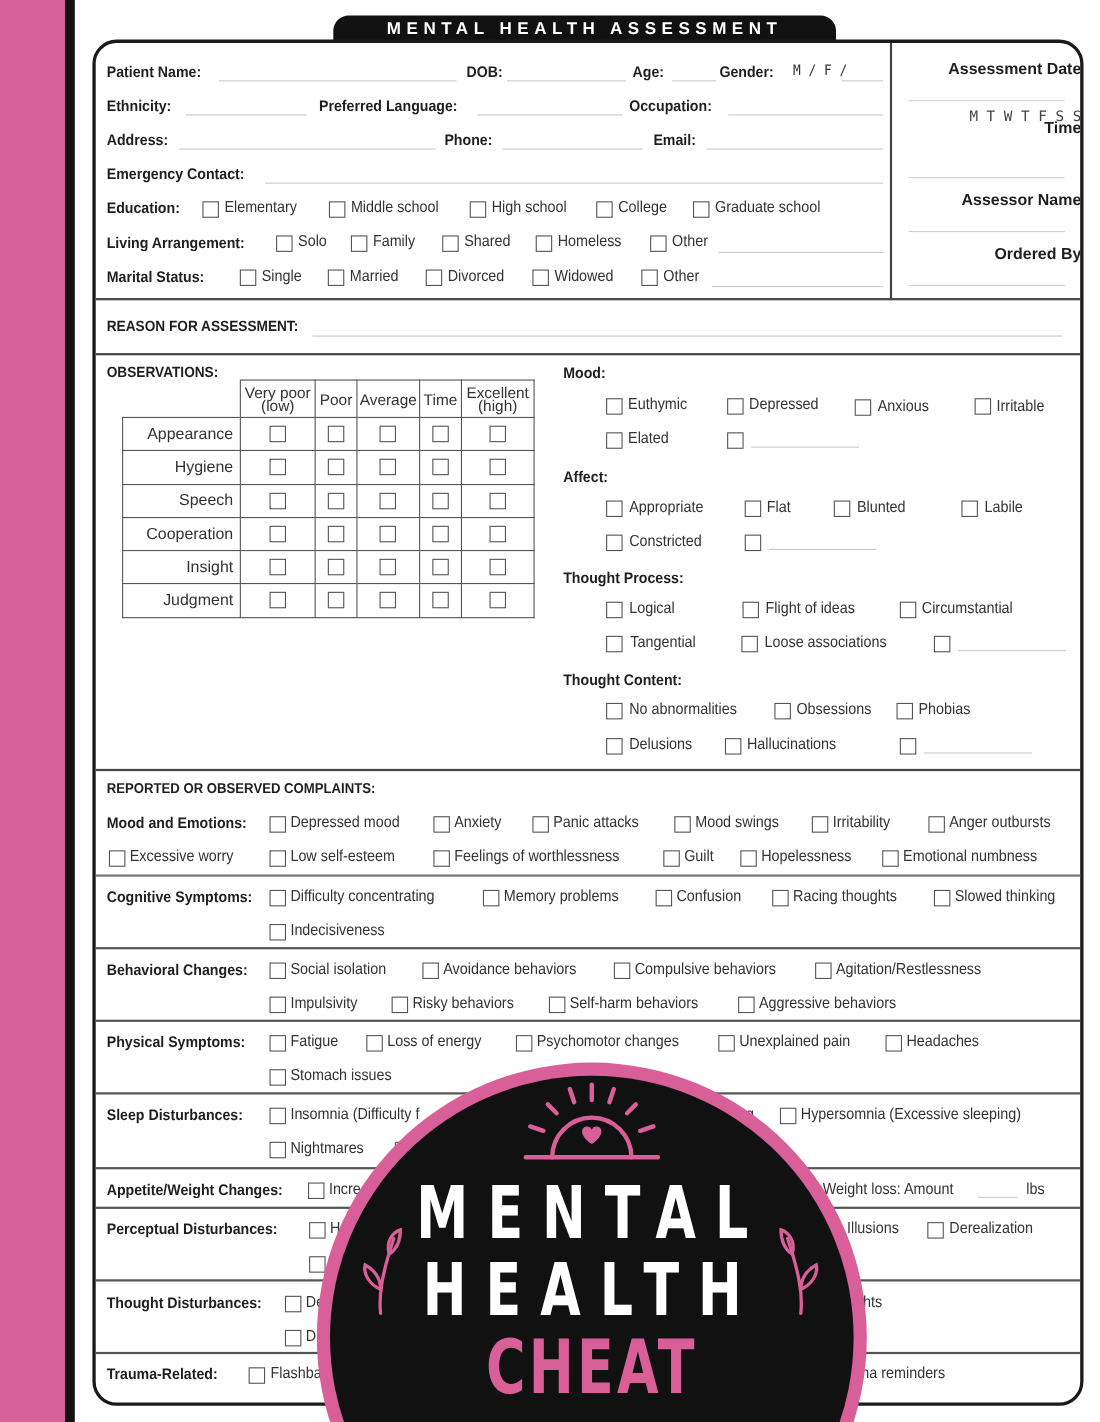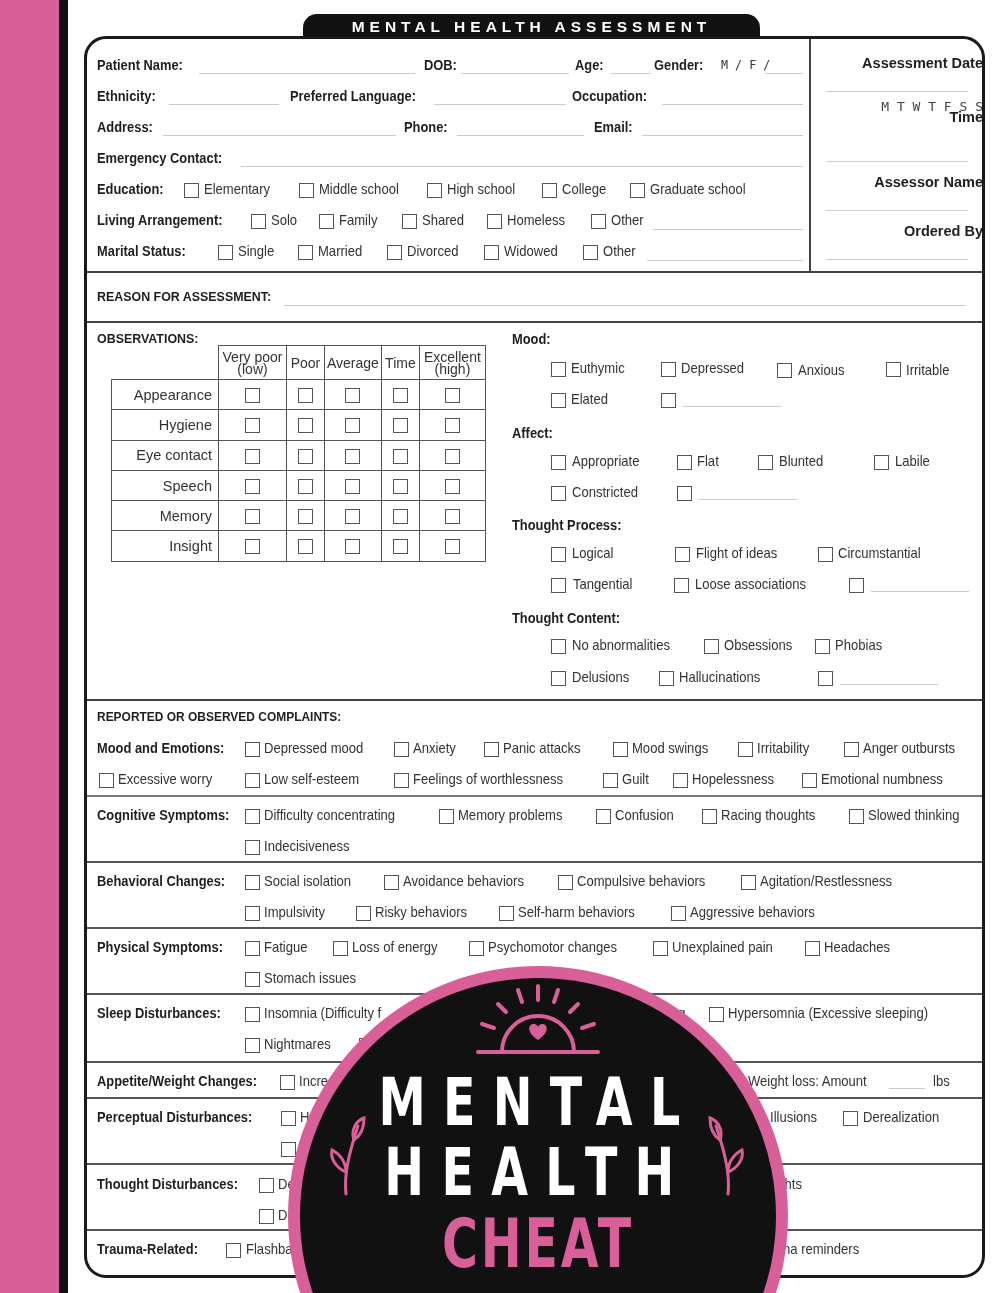--- a/index.html
+++ b/index.html
@@ -164,45 +164,45 @@
         </tr>
     <tr>
           <td class="rowlbl">Hygiene</td>
           <td class="c"><span class="icb"></span></td>
           <td class="c"><span class="icb"></span></td>
           <td class="c"><span class="icb"></span></td>
           <td class="c"><span class="icb"></span></td>
           <td class="c"><span class="icb"></span></td>
         </tr>
     <tr>
-          <td class="rowlbl">Eye contact</td>
-          <td class="c"><span class="icb"></span></td>
-          <td class="c"><span class="icb"></span></td>
-          <td class="c"><span class="icb"></span></td>
-          <td class="c"><span class="icb"></span></td>
-          <td class="c"><span class="icb"></span></td>
-        </tr>
-    <tr>
           <td class="rowlbl">Speech</td>
           <td class="c"><span class="icb"></span></td>
           <td class="c"><span class="icb"></span></td>
           <td class="c"><span class="icb"></span></td>
           <td class="c"><span class="icb"></span></td>
           <td class="c"><span class="icb"></span></td>
         </tr>
     <tr>
-          <td class="rowlbl">Memory</td>
+          <td class="rowlbl">Cooperation</td>
           <td class="c"><span class="icb"></span></td>
           <td class="c"><span class="icb"></span></td>
           <td class="c"><span class="icb"></span></td>
           <td class="c"><span class="icb"></span></td>
           <td class="c"><span class="icb"></span></td>
         </tr>
     <tr>
           <td class="rowlbl">Insight</td>
+          <td class="c"><span class="icb"></span></td>
+          <td class="c"><span class="icb"></span></td>
+          <td class="c"><span class="icb"></span></td>
+          <td class="c"><span class="icb"></span></td>
+          <td class="c"><span class="icb"></span></td>
+        </tr>
+    <tr>
+          <td class="rowlbl">Judgment</td>
           <td class="c"><span class="icb"></span></td>
           <td class="c"><span class="icb"></span></td>
           <td class="c"><span class="icb"></span></td>
           <td class="c"><span class="icb"></span></td>
           <td class="c"><span class="icb"></span></td>
         </tr>
   </tbody>
     </table>
 
   <span class="lbl" style="left:425px;top:292px">Mood:</span>

